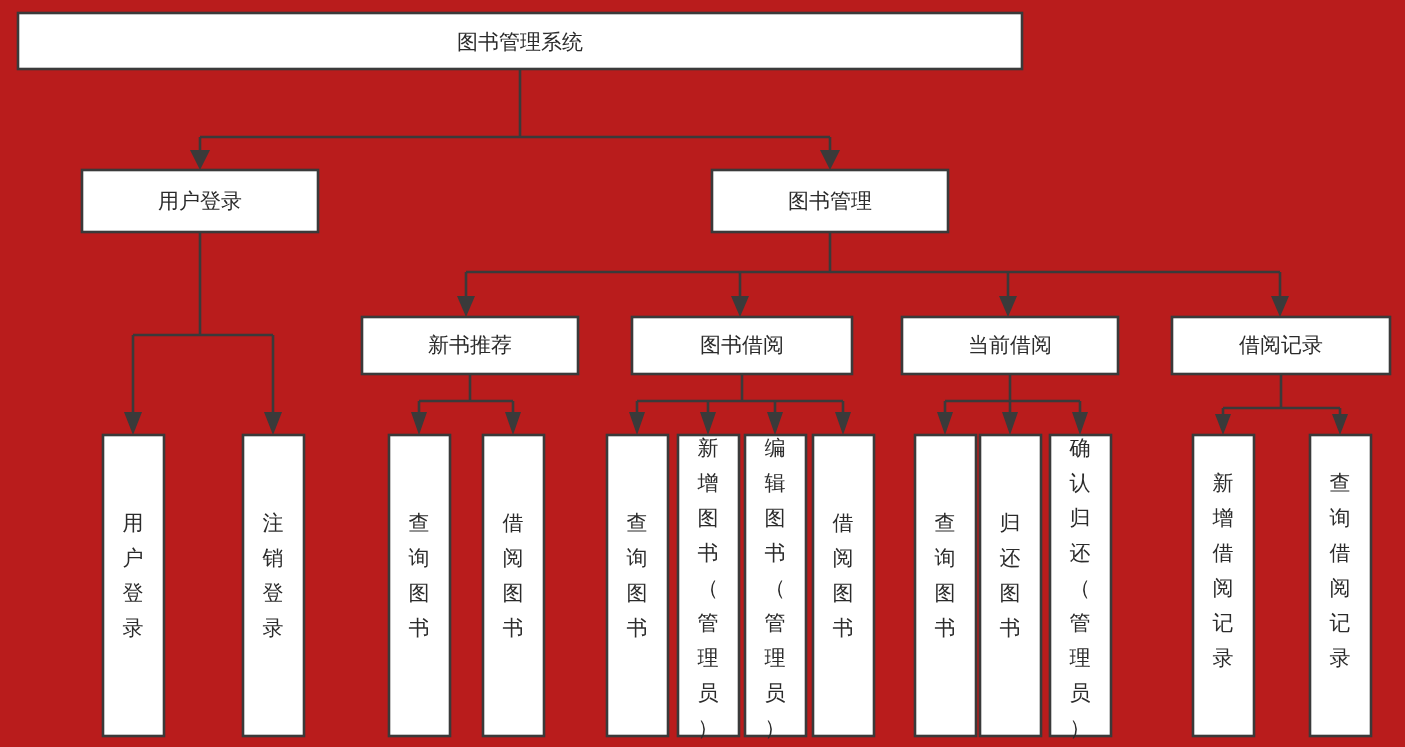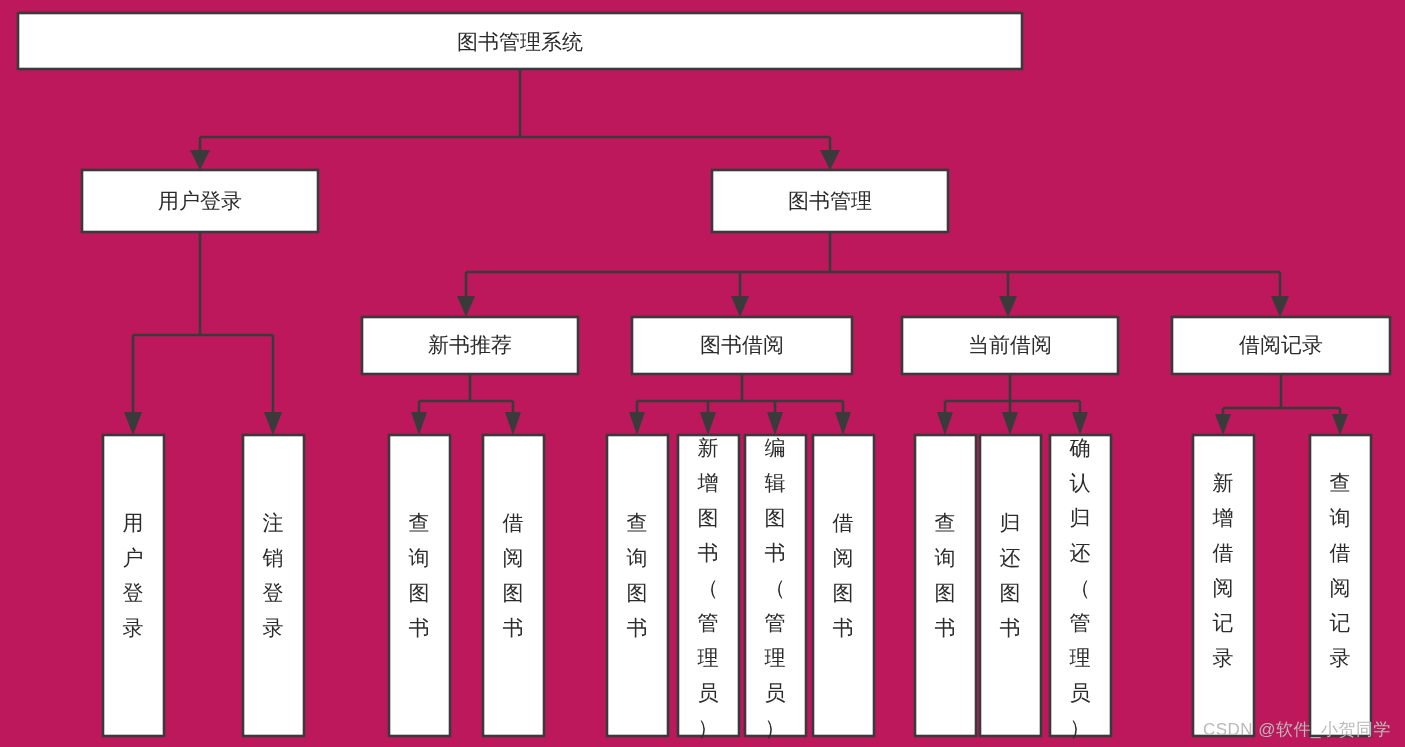--- a/index.html
+++ b/index.html
@@ -7,21 +7,21 @@
     padding: 0;
     background: #ffffff;
   }
   body {
     font-family: "Liberation Sans", "DejaVu Sans", sans-serif;
   }
   #diagram-root {
     position: relative;
     width: 1405px;
     height: 747px;
-    background: #be185d;
+    background: #b91c1c;
     overflow: hidden;
   }
   svg.diagram-canvas {
     position: absolute;
     left: 0;
     top: 0;
     width: 1405px;
     height: 747px;
     display: block;
   }
@@ -216,14 +216,13 @@
     <g>
       <rect class="node-box" x="1193" y="435" width="61" height="301"></rect>
       <text class="node-label-vertical" x="1223" y="490"><tspan x="1223" y="490">新</tspan><tspan x="1223" y="525">增</tspan><tspan x="1223" y="560">借</tspan><tspan x="1223" y="595">阅</tspan><tspan x="1223" y="630">记</tspan><tspan x="1223" y="665">录</tspan></text>
     </g>
     <g>
       <rect class="node-box" x="1310" y="435" width="61" height="301"></rect>
       <text class="node-label-vertical" x="1340" y="490"><tspan x="1340" y="490">查</tspan><tspan x="1340" y="525">询</tspan><tspan x="1340" y="560">借</tspan><tspan x="1340" y="595">阅</tspan><tspan x="1340" y="630">记</tspan><tspan x="1340" y="665">录</tspan></text>
     </g>
   </svg>
 
-  <div class="watermark">CSDN @软件_小贺同学</div>
 </div>
 
 </body></html>

